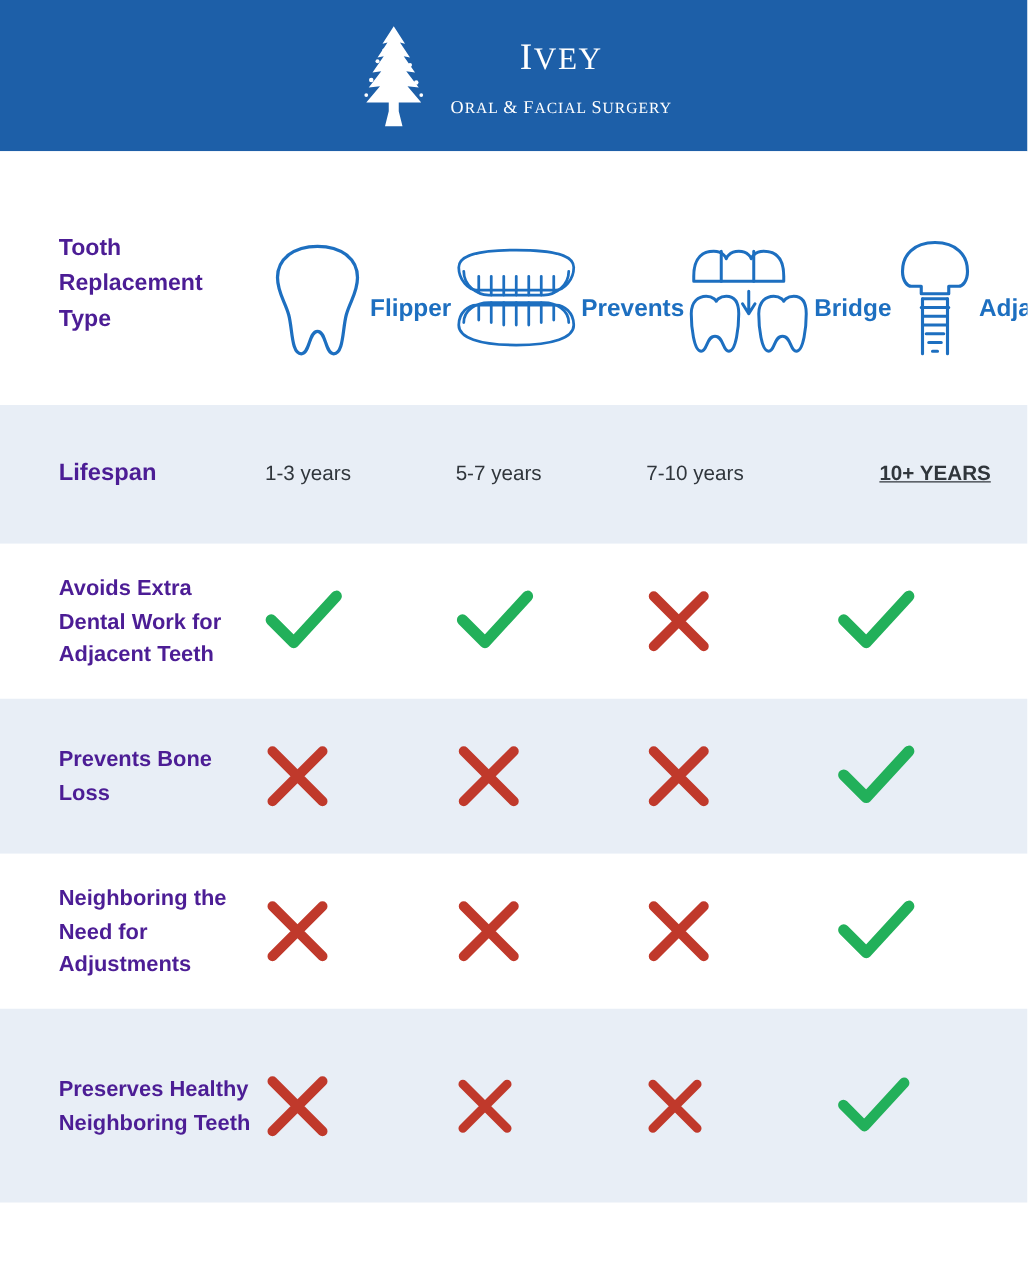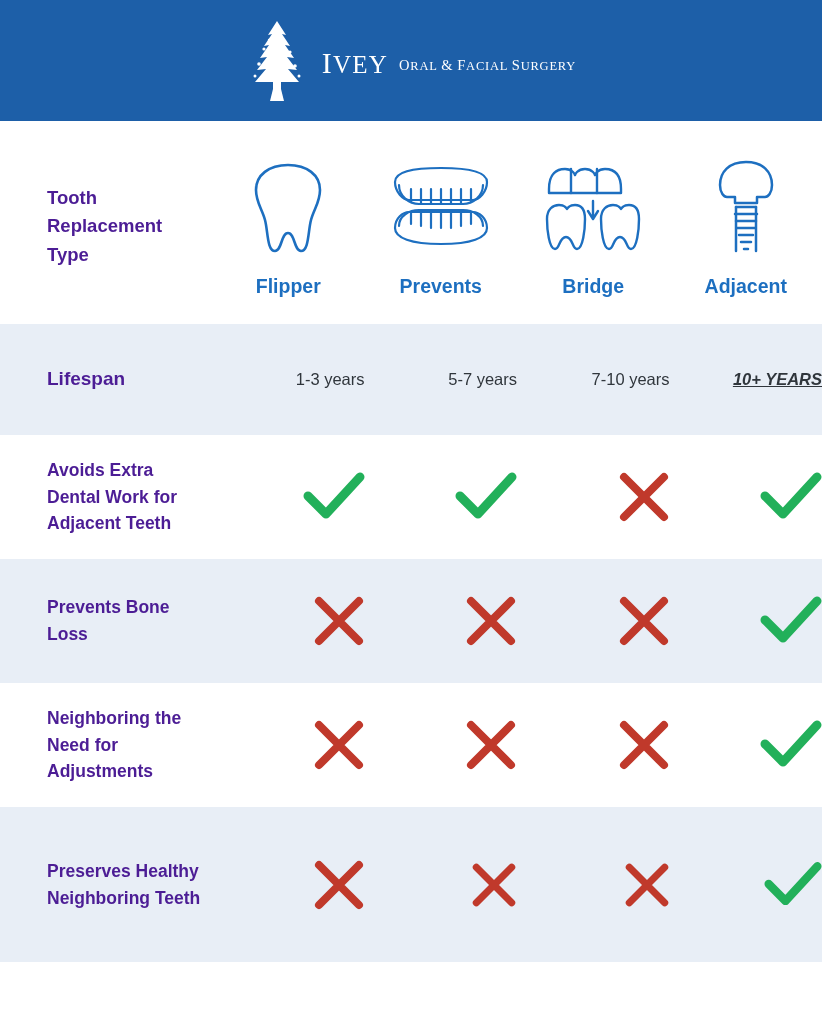--- a/index.html
+++ b/index.html
@@ -36,21 +36,21 @@
     align-items: center;
     gap: 14px;
   }
   .logo-mark {
     width: 62px;
     height: 84px;
     display: block;
   }
   .logo-text {
     display: flex;
-    flex-direction: row;
+    flex-direction: column;
     align-items: center;
     color: #ffffff;
     padding-top: 4px;
     gap: 11px;
   }
   .brand-name {
     font-family: "Liberation Serif", serif;
     font-size: 25px;
     letter-spacing: 1.2px;
     line-height: 1;
@@ -88,33 +88,33 @@
     padding-right: 8px;
     color: #4c1d95;
     font-size: 17.5px;
     font-weight: bold;
     line-height: 1.52;
   }
   .cell {
     flex: 1 1 0;
     display: flex;
     align-items: center;
-    justify-content: flex-end;
+    justify-content: flex-start;
     text-align: center;
   }
 
   
   .row-head { height: 203px; align-items: stretch; padding-top: 8px;}
   .row-head .cell-label {
     display: flex;
     align-items: center;
     font-size: 18.5px;
   }
   .head-cell {
-    flex-direction: column;
+    flex-direction: row;
     justify-content: flex-start;
     padding-top: 28px;
   }
   .icon-box {
     height: 104px;
     display: flex;
     align-items: center;
     justify-content: center;
   }
   .col-title {
@@ -126,22 +126,22 @@
 
   
   .row-lifespan { height: 111px; }
   .row-lifespan .cell-label { font-size: 19px; }
   .lifespan-val {
     color: #30363c;
     font-size: 16.5px;
   }
   .lifespan-val.highlight {
     font-weight: bold;
-    font-style: italic;
     text-decoration: underline;
+    margin-left: 34px;
   }
 
   
   .row-feature { height: 124px; }
   .row-feature.tall { height: 155px; }
 
   
   .mark { display: block; }
 </style>
 </head>

